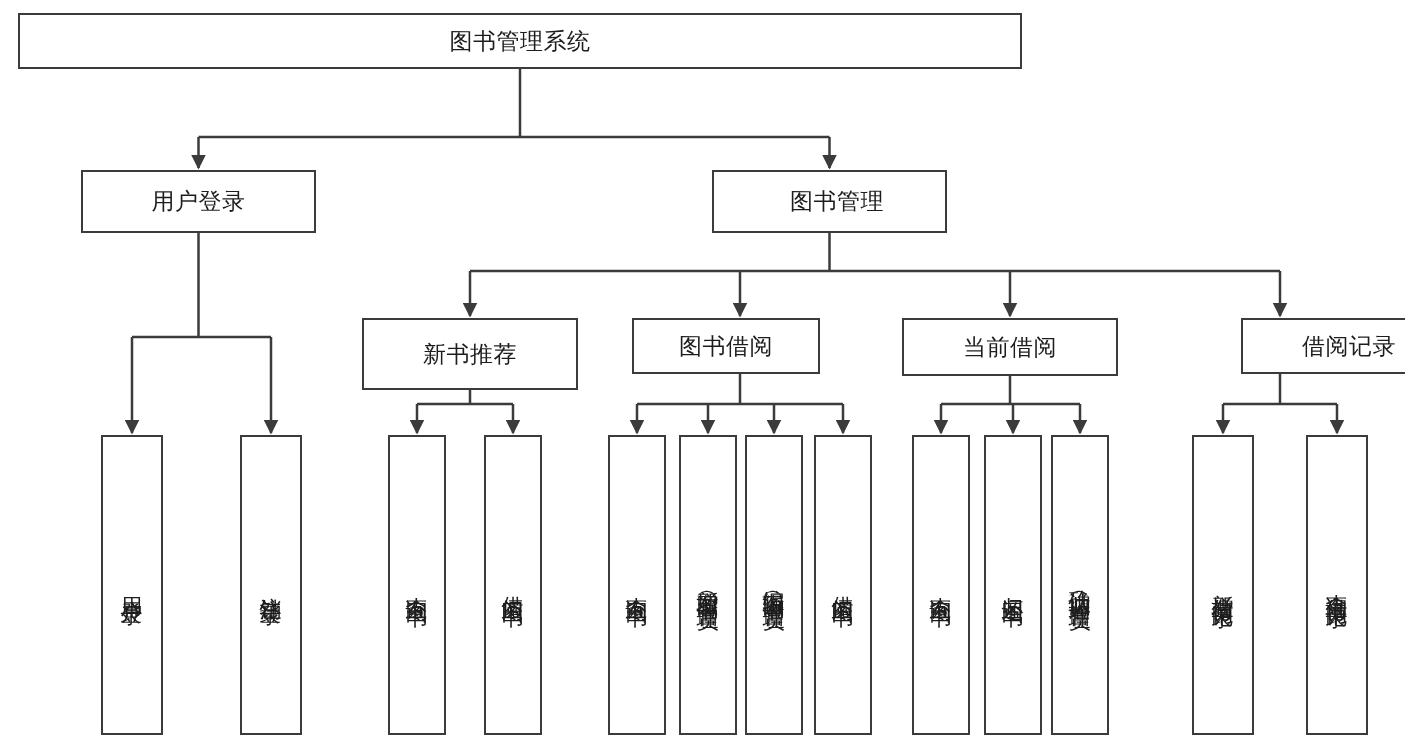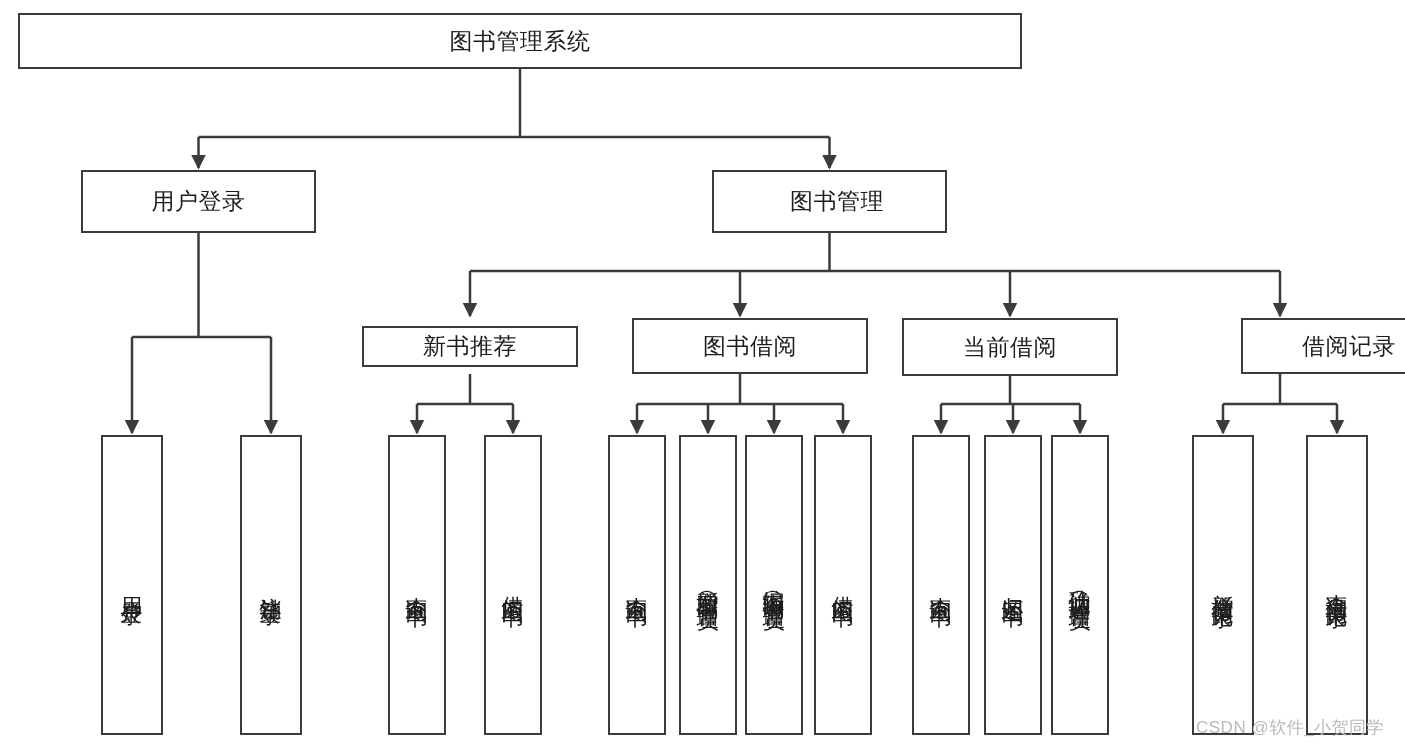--- a/index.html
+++ b/index.html
@@ -116,24 +116,24 @@
   <div id="nodes-layer">
       <div class="node" style="left: 18px; top: 13px; width: 1004px; height: 56px;">
         <span class="lbl">图书管理系统</span>
       </div>
       <div class="node" style="left: 81px; top: 170px; width: 235px; height: 63px;">
         <span class="lbl">用户登录</span>
       </div>
       <div class="node" style="left: 712px; top: 170px; width: 235px; height: 63px; padding-left: 15px;">
         <span class="lbl">图书管理</span>
       </div>
-      <div class="node" style="left: 362px; top: 326px; width: 216px; height: 41px; text-align: right;">
+      <div class="node" style="left: 362px; top: 318px; width: 216px; height: 72px; text-align: right;">
         <span class="lbl">新书推荐</span>
       </div>
-      <div class="node" style="left: 632px; top: 318px; width: 236px; height: 56px;">
+      <div class="node" style="left: 632px; top: 318px; width: 188px; height: 56px;">
         <span class="lbl">图书借阅</span>
       </div>
       <div class="node" style="left: 902px; top: 318px; width: 216px; height: 58px;">
         <span class="lbl">当前借阅</span>
       </div>
       <div class="node" style="left: 1241px; top: 318px; width: 216px; height: 56px;">
         <span class="lbl">借阅记录</span>
       </div>
       <div class="node vertical" style="left: 101px; top: 435px; width: 62px; height: 300px;">
         <span class="lbl">用户登录</span>
@@ -169,15 +169,14 @@
         <span class="lbl">确认归还（管理员）</span>
       </div>
       <div class="node vertical" style="left: 1192px; top: 435px; width: 62px; height: 300px;">
         <span class="lbl">新增借阅记录</span>
       </div>
       <div class="node vertical" style="left: 1306px; top: 435px; width: 62px; height: 300px;">
         <span class="lbl">查询借阅记录</span>
       </div>
     </div>
 
-  <div class="watermark" style="left: 1196px; top: 716px;">CSDN @软件_小贺同学</div>
 
 </div>
 
 </body></html>

